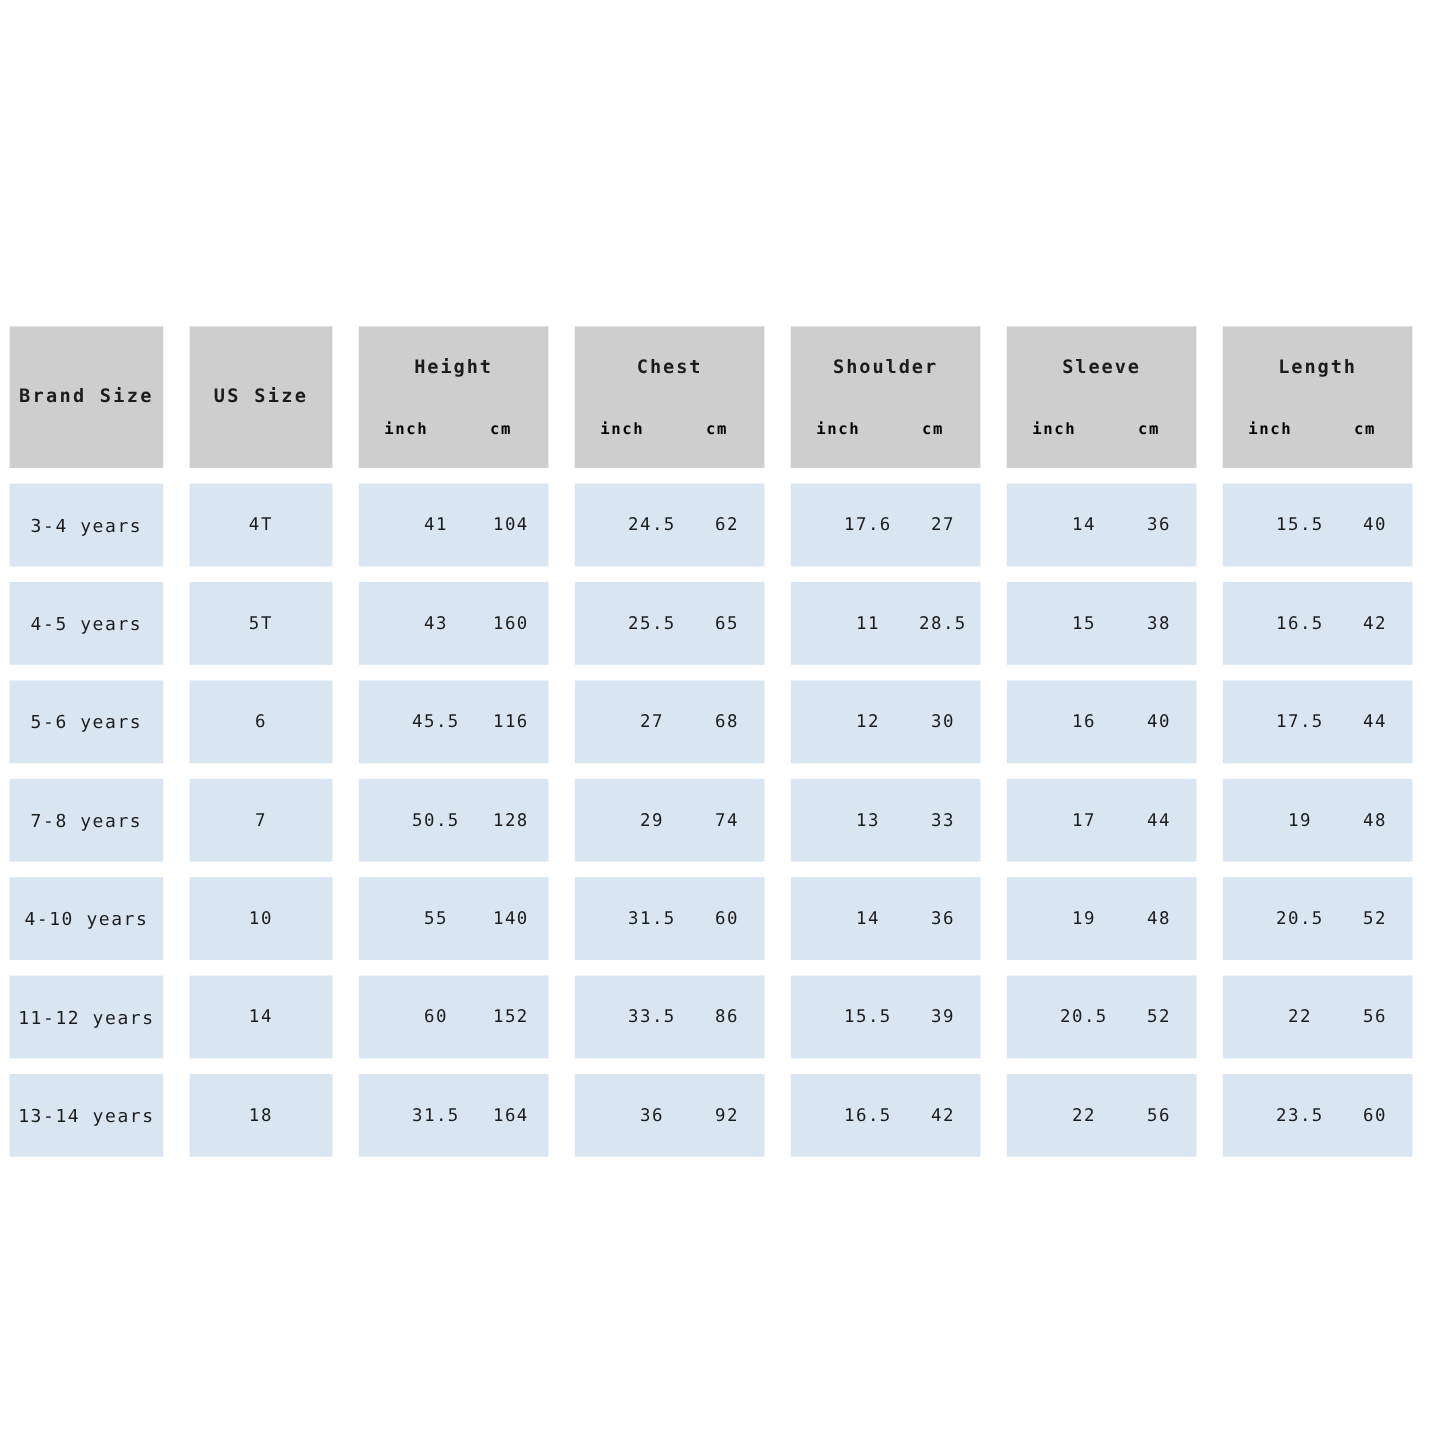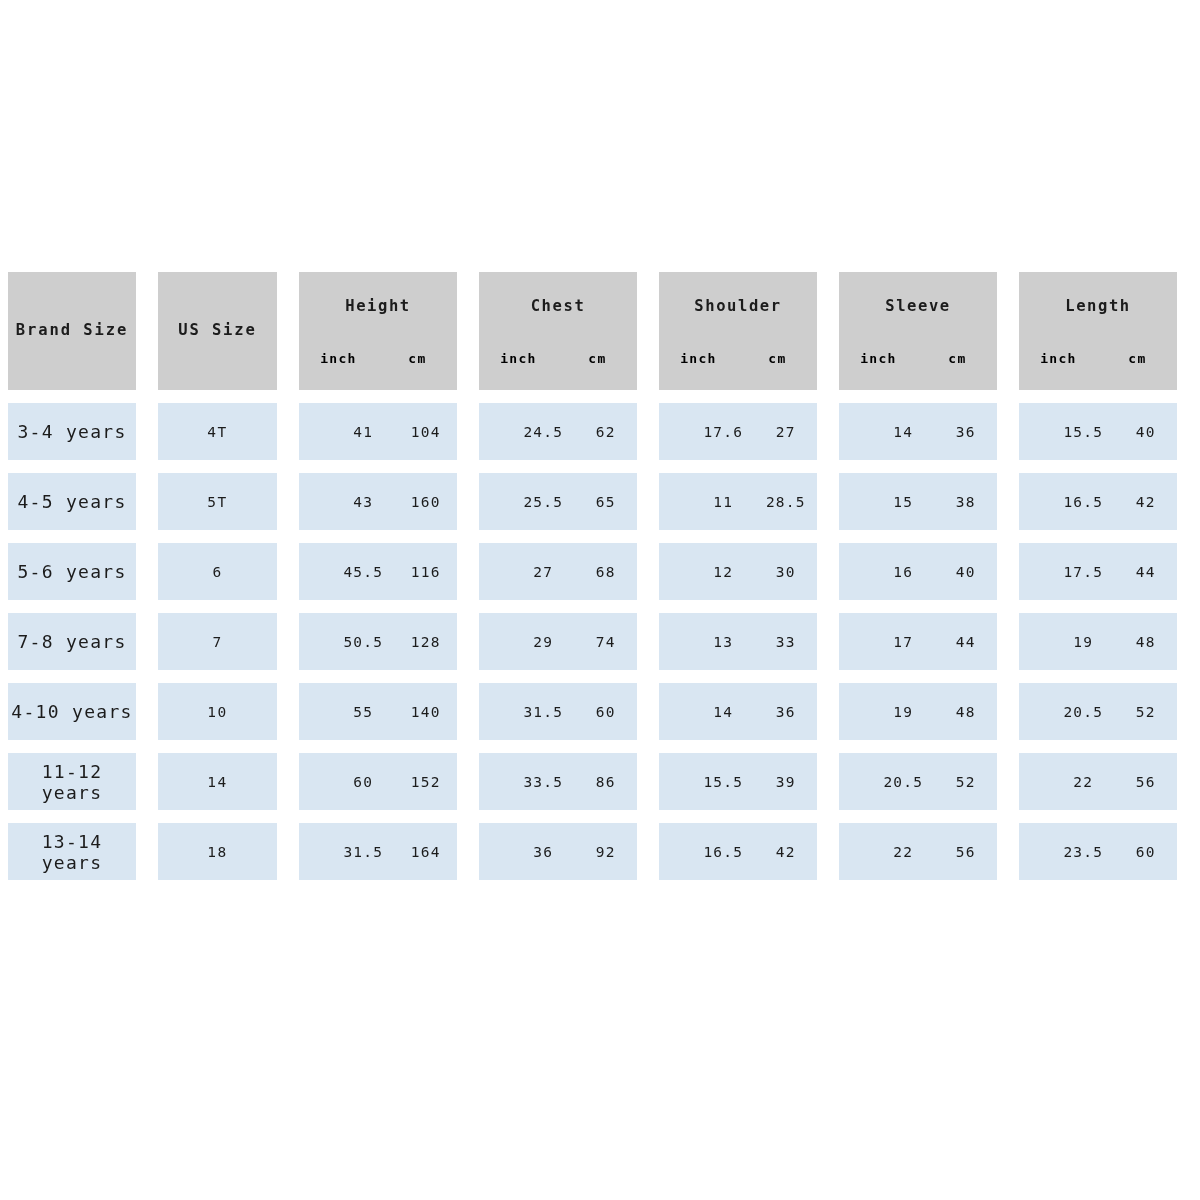--- a/index.html
+++ b/index.html
@@ -94,31 +94,31 @@
     color: #1c1c1c;
     font-size: 14.5px;
     letter-spacing: 1.4px;
   }
   .data-cell.pair {
     padding: 0;
   }
   .pair-inner {
     display: flex;
     align-items: center;
-    height: 57px;
+    height: 69px;
     padding-left: 33px;
   }
   .pair-inner .v {
     flex: 1 1 50%;
     text-align: center;
     font-size: 14.5px;
     letter-spacing: 1.2px;
   }
   .data-cell.brand {
-    font-size: 18px;
+    font-size: 15px;
     letter-spacing: 1.3px;
   }
 </style>
 </head>
 <body>
 
 <div id="chart-root">
   <table class="size-table">
     <colgroup>
       <col class="c-brand">

